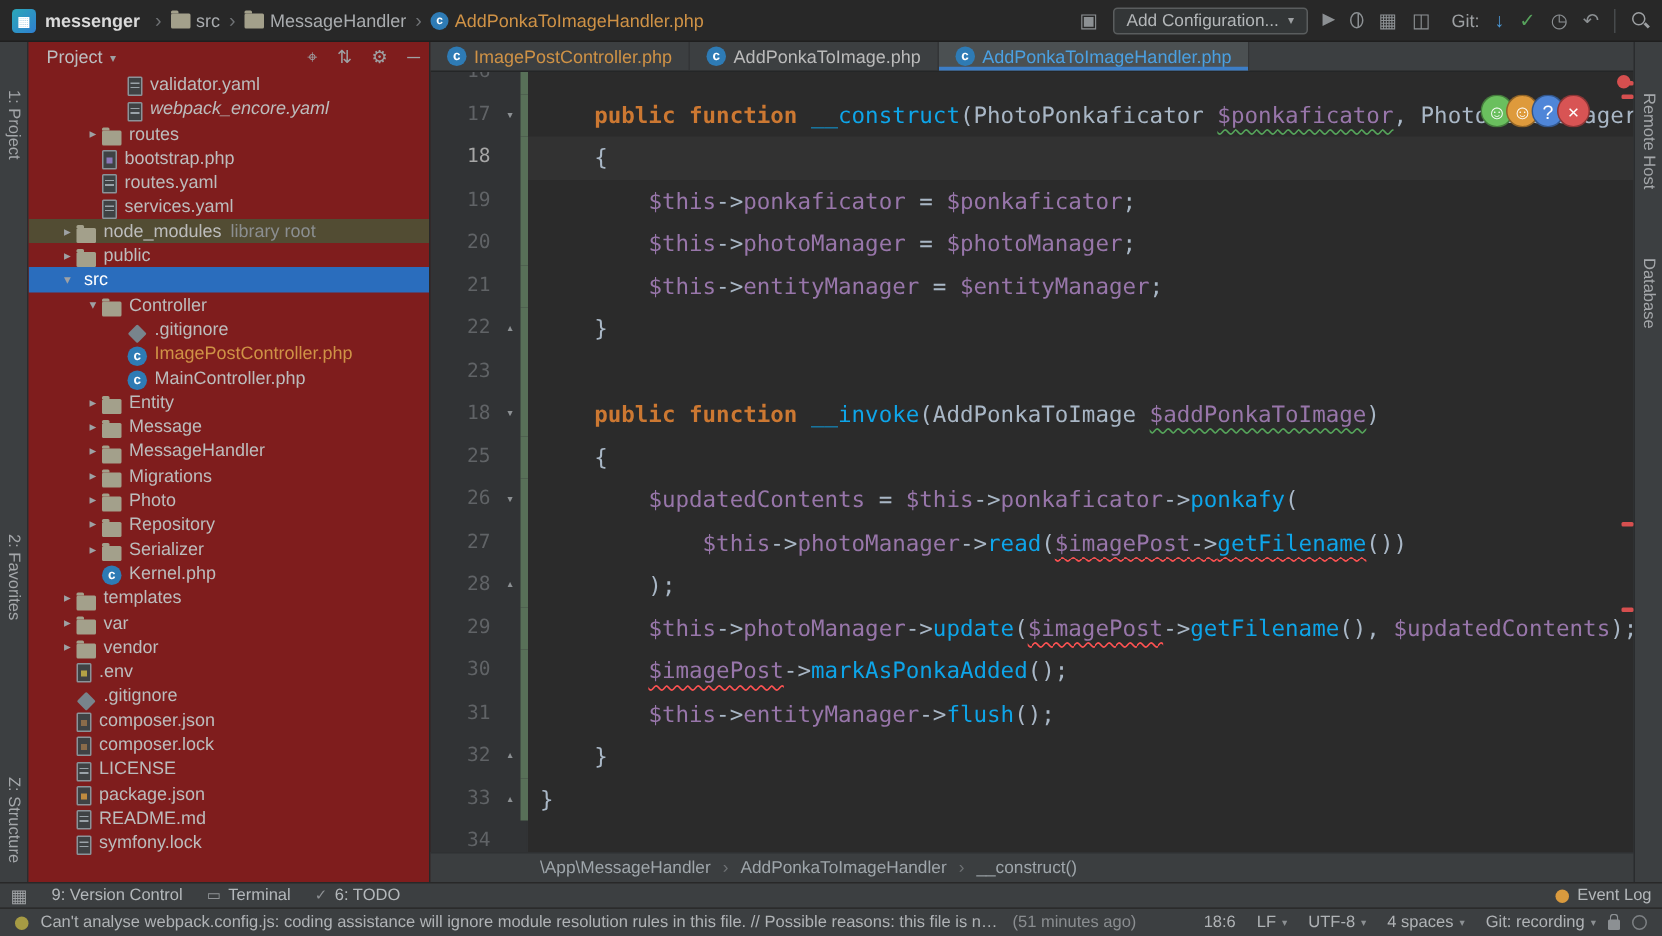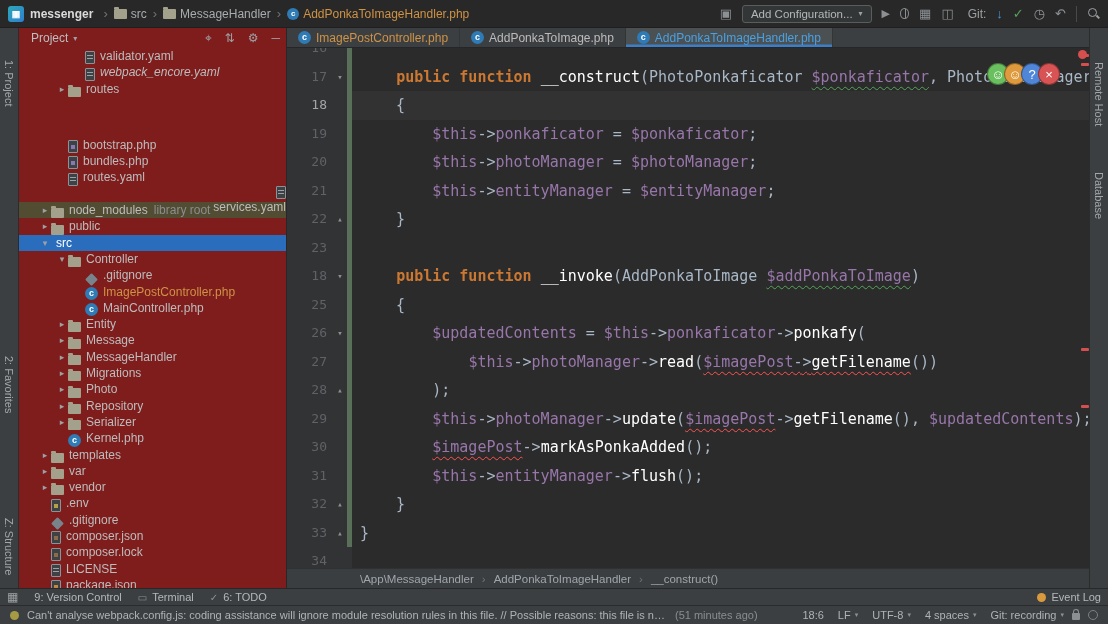--- a/index.html
+++ b/index.html
@@ -69,21 +69,21 @@
   .lines{position:absolute;top:-14px;left:0;right:0}
   .row{display:flex;height:28.5px;line-height:28.5px;font-family:"DejaVu Sans Mono",monospace;font-size:15px;white-space:pre}
   .gnum{width:46px;flex:none;text-align:right;padding-right:6px;color:#606366;font-size:13px}
   .gfold{width:14px;flex:none;text-align:center;color:#8c9093;font-size:9px}
   .gvcs{width:5px;flex:none}
   .gvcs.on{background:#587058}
   .ctext{flex:1;padding-left:8px}
   .row.cur .ctext{background:#323232}
   .row.cur .gnum{color:#a6a6a6}
   .c-k{color:#cc7832;font-weight:bold}
-  .c-f{color:#ffffff}
+  .c-f{color:#0ea5e9}
   .c-v{color:#9876aa}
   .c-d{color:#a9b7c6}
   .w-green{text-decoration-line:underline;text-decoration-style:wavy;text-decoration-color:#55a55a;text-decoration-thickness:1px;text-underline-offset:4px}
   .w-red{text-decoration-line:underline;text-decoration-style:wavy;text-decoration-color:#ff5252;text-decoration-thickness:1px;text-underline-offset:4px}
   .avatars{position:absolute;top:15px;right:30px;display:flex;z-index:5}
   .av{width:22px;height:22px;border-radius:50%;display:flex;align-items:center;justify-content:center;font-size:13px;color:#fff;margin-left:-5px;border:1px solid rgba(0,0,0,.35)}
   .mark{position:absolute;right:1px;width:8px;height:3px;border-radius:1px;z-index:6}
   .errbadge{position:absolute;top:2px;right:3px;width:9px;height:9px;border-radius:50%;background:#d64f4f;z-index:6}
   .ecrumbs{position:absolute;left:0;right:0;bottom:0;height:20px;background:#3b3e40;border-top:1px solid #2f3133;display:flex;align-items:center;padding-left:73px;font-size:11.5px;color:#9fa6ab;gap:8px}
   .bsep{color:#6f7275}
@@ -177,36 +177,31 @@
         <div class="trow" style="padding-left: 54px; font-style: italic;">
           <span class="tarrow"></span>
           <span class="ticon ti-yaml"></span>
           <span class="tlabel">webpack_encore.yaml</span>
         </div>
         <div class="trow" style="padding-left: 37px;">
           <span class="tarrow">▸</span>
           <span class="ticon ti-folder"></span>
           <span class="tlabel">routes</span>
         </div>
-        <div class="trow" style="padding-left: 37px; margin-top: 40px;">
+        <div class="trow" style="padding-left: 37px;">
           <span class="tarrow"></span>
           <span class="ticon ti-php"></span>
           <span class="tlabel">bootstrap.php</span>
         </div>
         <div class="trow" style="padding-left: 37px;">
           <span class="tarrow"></span>
-          <span class="ticon ti-php"></span>
-          <span class="tlabel">bundles.php</span>
-        </div>
-        <div class="trow" style="padding-left: 37px;">
-          <span class="tarrow"></span>
           <span class="ticon ti-yaml"></span>
           <span class="tlabel">routes.yaml</span>
         </div>
-        <div class="trow" style="padding-left: 37px; flex-direction: column;">
+        <div class="trow" style="padding-left: 37px;">
           <span class="tarrow"></span>
           <span class="ticon ti-yaml"></span>
           <span class="tlabel">services.yaml</span>
         </div>
         <div class="trow bg-library" style="padding-left: 20px;">
           <span class="tarrow">▸</span>
           <span class="ticon ti-folder"></span>
           <span class="tlabel">node_modules</span>
           <span class="tsuffix">library root</span>
         </div>

